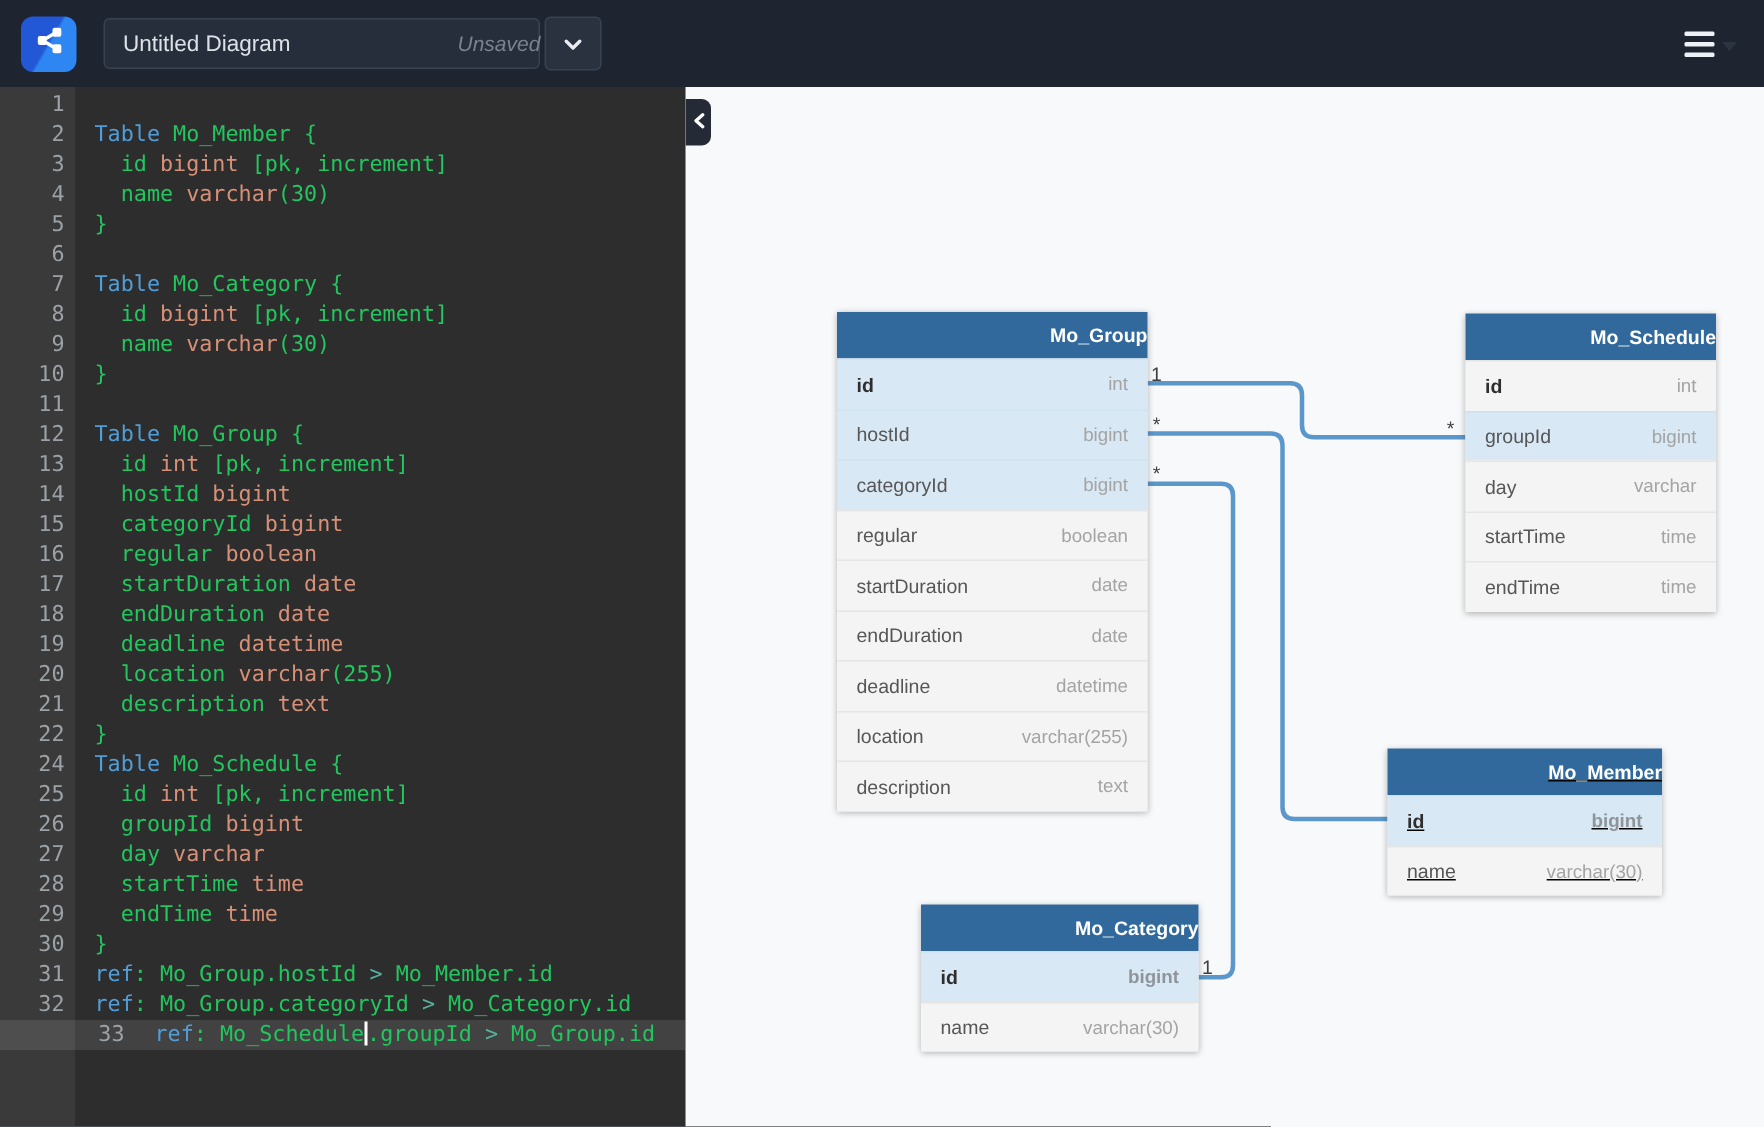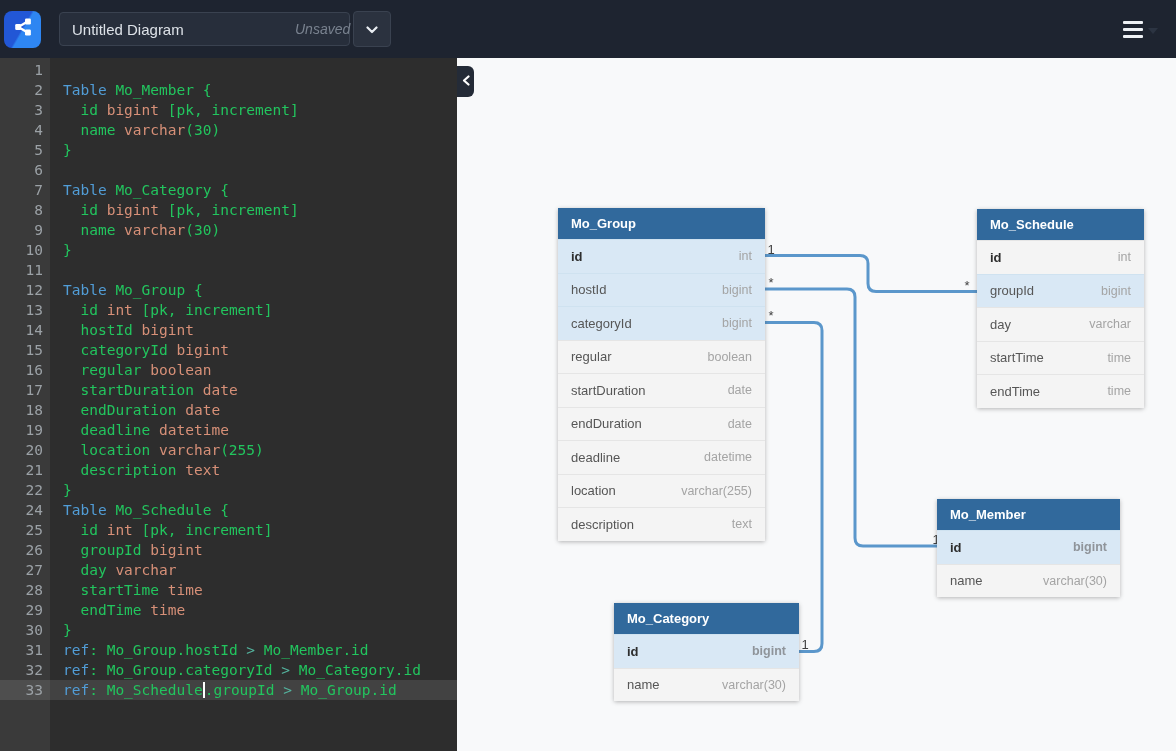--- a/index.html
+++ b/index.html
@@ -1,20 +1,20 @@
 <!DOCTYPE html>
 <html><head>
 <meta charset="utf-8">
 <style>
   * { margin:0; padding:0; box-sizing:border-box; }
   html,body { width:1176px; height:751px; overflow:hidden; background:#1e2430;
               font-family:"Liberation Sans", sans-serif; }
 
   
-  .topbar { height:58px; background:#1e2430; display:flex; align-items:center; padding:0 18px 0 4px; position:relative; z-index:10; }
+  .topbar { height:58px; background:#1e2430; display:flex; align-items:center; padding:0 18px 0 14px; position:relative; z-index:10; }
   .logo { width:37px; height:37px; border-radius:8px; background:linear-gradient(120deg,#2257d6 48%,#2e86f2 52%);
           display:flex; align-items:center; justify-content:center; cursor:pointer; flex:none; }
   .title-group { display:flex; align-items:center; margin-left:18px; }
   .title-box { width:291px; height:34px; background:#272e3b; border:1px solid #3a4250; border-radius:4px;
                display:flex; align-items:center; padding:0 12px; }
   .title-box input { flex:1; background:transparent; border:none; outline:none; color:#dde2e8; font-size:15px;
                      font-family:"Liberation Sans", sans-serif; }
   .unsaved { color:#79828f; font-style:italic; font-size:14px; margin-left:24px; }
   .dd-btn { width:38px; height:36px; margin-left:3px; background:#2b323f; border:1px solid #3a4250; border-radius:4px;
             display:flex; align-items:center; justify-content:center; cursor:pointer; }
@@ -24,39 +24,39 @@
   .burger i { display:block; width:20px; height:3px; background:#eef1f5; border-radius:1px; }
 
   
   .main { display:flex; height:693px; }
 
   
   .editor { width:457px; position:relative; background:#2d2d2d; overflow:hidden; }
   .gutter-bg { position:absolute; left:0; top:0; bottom:0; width:50px; background:#3a3a3a; }
   .lines { position:relative; padding-top:2px; }
   .eline { display:flex; height:20px; line-height:20px; font-family:"DejaVu Sans Mono", monospace; font-size:14.5px; }
-  .eline.active { background:rgba(255,255,255,.10); }
+  .eline.active { background:rgba(255,255,255,.10);padding-left:40px; }
   .lnum { width:50px; flex:none; text-align:right; padding-right:7px; color:#9ba1a6; }
   .lcode { padding-left:13px; white-space:pre; color:#d6d6d6; }
   .lcode .kw { color:#519dd7; }
   .lcode .ty { color:#d79078; }
   .lcode .op { color:#54b39e; }
   .lcode .pl { color:#22c55e; }
   .lcode .cursor { display:inline-block; border-left:2px solid #ffffff; height:16px; vertical-align:-3px; }
 
   
   .canvas { flex:1; position:relative; background:#f8f9fa; overflow:hidden; }
   .collapse-btn { position:absolute; left:0; top:8px; width:17px; height:31px; background:#242b37;
                   border:none; border-radius:0 6px 6px 0; color:#fff; cursor:pointer; z-index:6;
                   display:flex; align-items:center; justify-content:center; }
   svg.rels { position:absolute; left:0; top:0; width:719px; height:693px; }
   svg.rels path { stroke:#5b97cb; stroke-width:3; fill:none; }
   svg.rels text { font-family:"Liberation Sans", sans-serif; font-size:13px; fill:#3f3f3f; text-anchor:middle; }
 
-  .dtable { position:absolute; border-radius:2px; box-shadow:0 1px 4px rgba(50,50,50,.35); font-size:13px; background:#f4f4f4; }
+  .dtable { position:absolute; border-radius:2px; box-shadow:0 1px 4px rgba(50,50,50,.35); font-size:13px; background:#f4f4f4;text-align:right; }
   .thead { height:31px; line-height:31px; background:#31699c; color:#ffffff; font-weight:bold; padding-left:13px; cursor:move; }
   .trow { height:33.5px; display:flex; align-items:center; justify-content:space-between; padding:0 13px;
           background:#f4f4f4; border-top:1px solid #e5e5e5; }
   .trow:first-of-type { border-top:none; }
   .trow.hl { background:#d9e8f5; border-top-color:#cfe2f0; }
   .fname { color:#565656; }
   .trow.pk .fname { font-weight:bold; color:#2e2e2e; }
   .ftype { color:#a4a4a4; font-size:12.5px; }
   .ftype.tbold { font-weight:bold; color:#8f949a; }
 </style>
@@ -316,21 +316,21 @@
         </div>
         <div class="trow">
           <span class="fname">startTime</span>
           <span class="ftype">time</span>
         </div>
         <div class="trow">
           <span class="fname">endTime</span>
           <span class="ftype">time</span>
         </div>
       </div>
-      <div class="dtable" style="left: 480px; top: 441px; width: 183px;">
+      <div class="dtable" style="left: 468px; top: 441px; width: 183px; text-decoration: underline;">
         <div class="thead">Mo_Member</div>
         <div class="trow hl pk">
           <span class="fname">id</span>
           <span class="ftype tbold">bigint</span>
         </div>
         <div class="trow">
           <span class="fname">name</span>
           <span class="ftype">varchar(30)</span>
         </div>
       </div>

